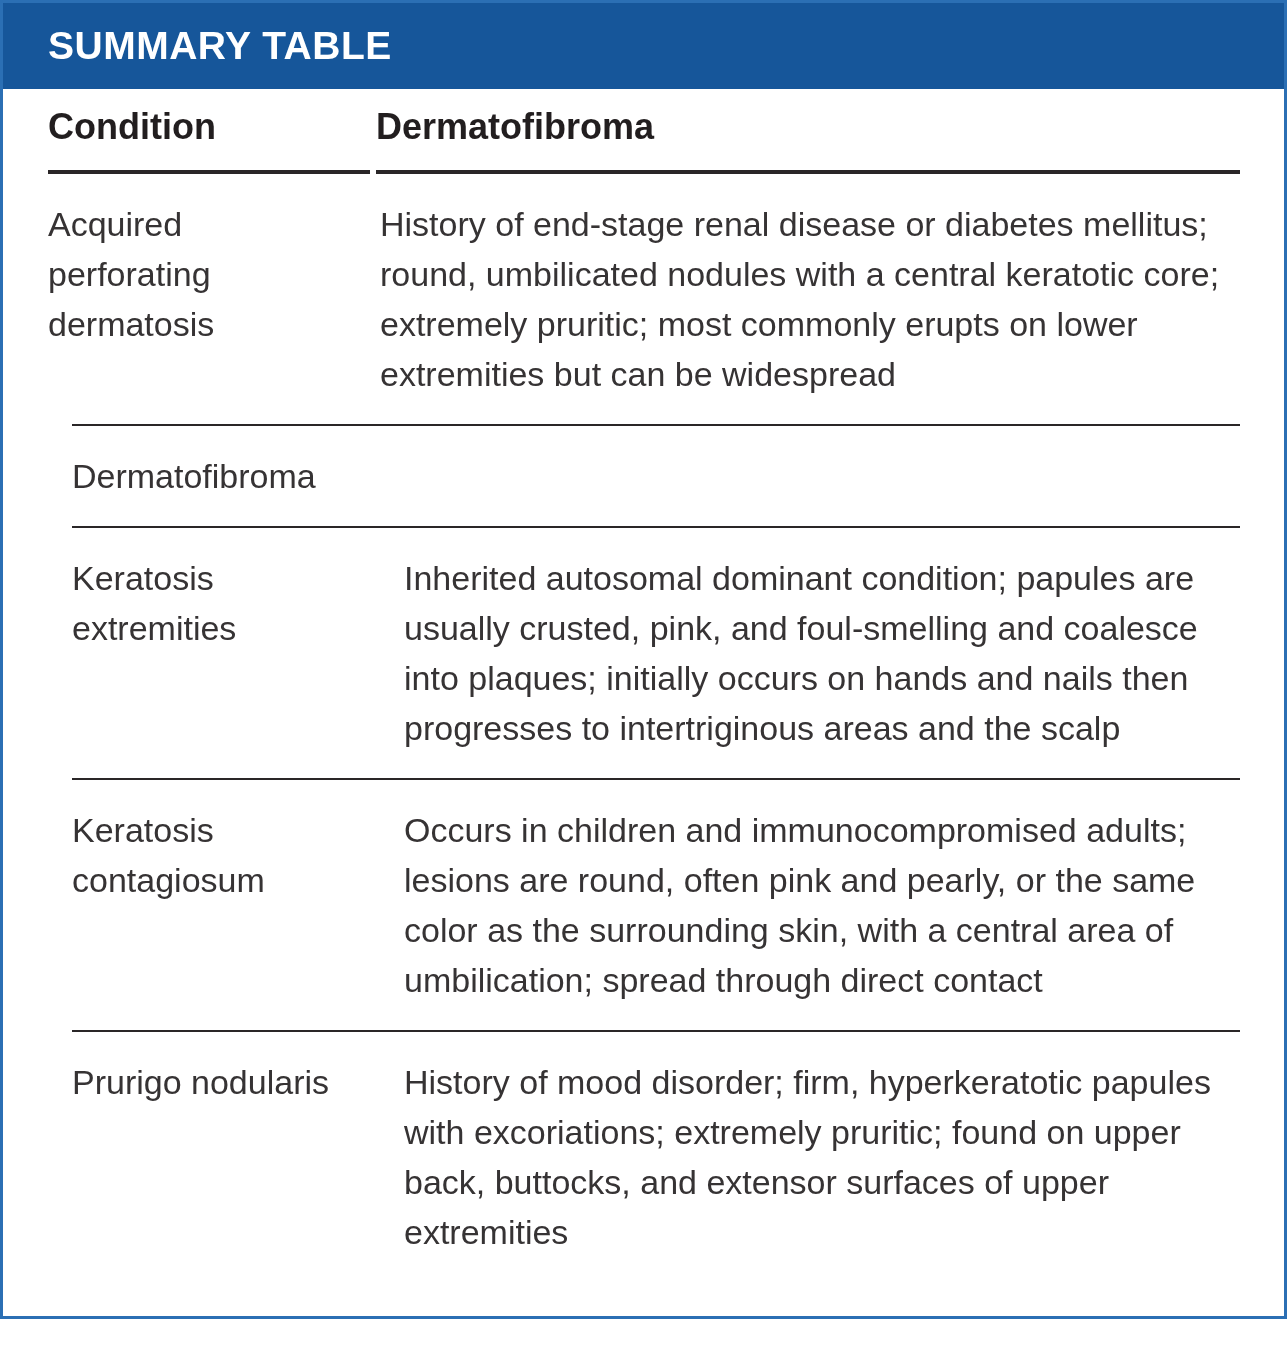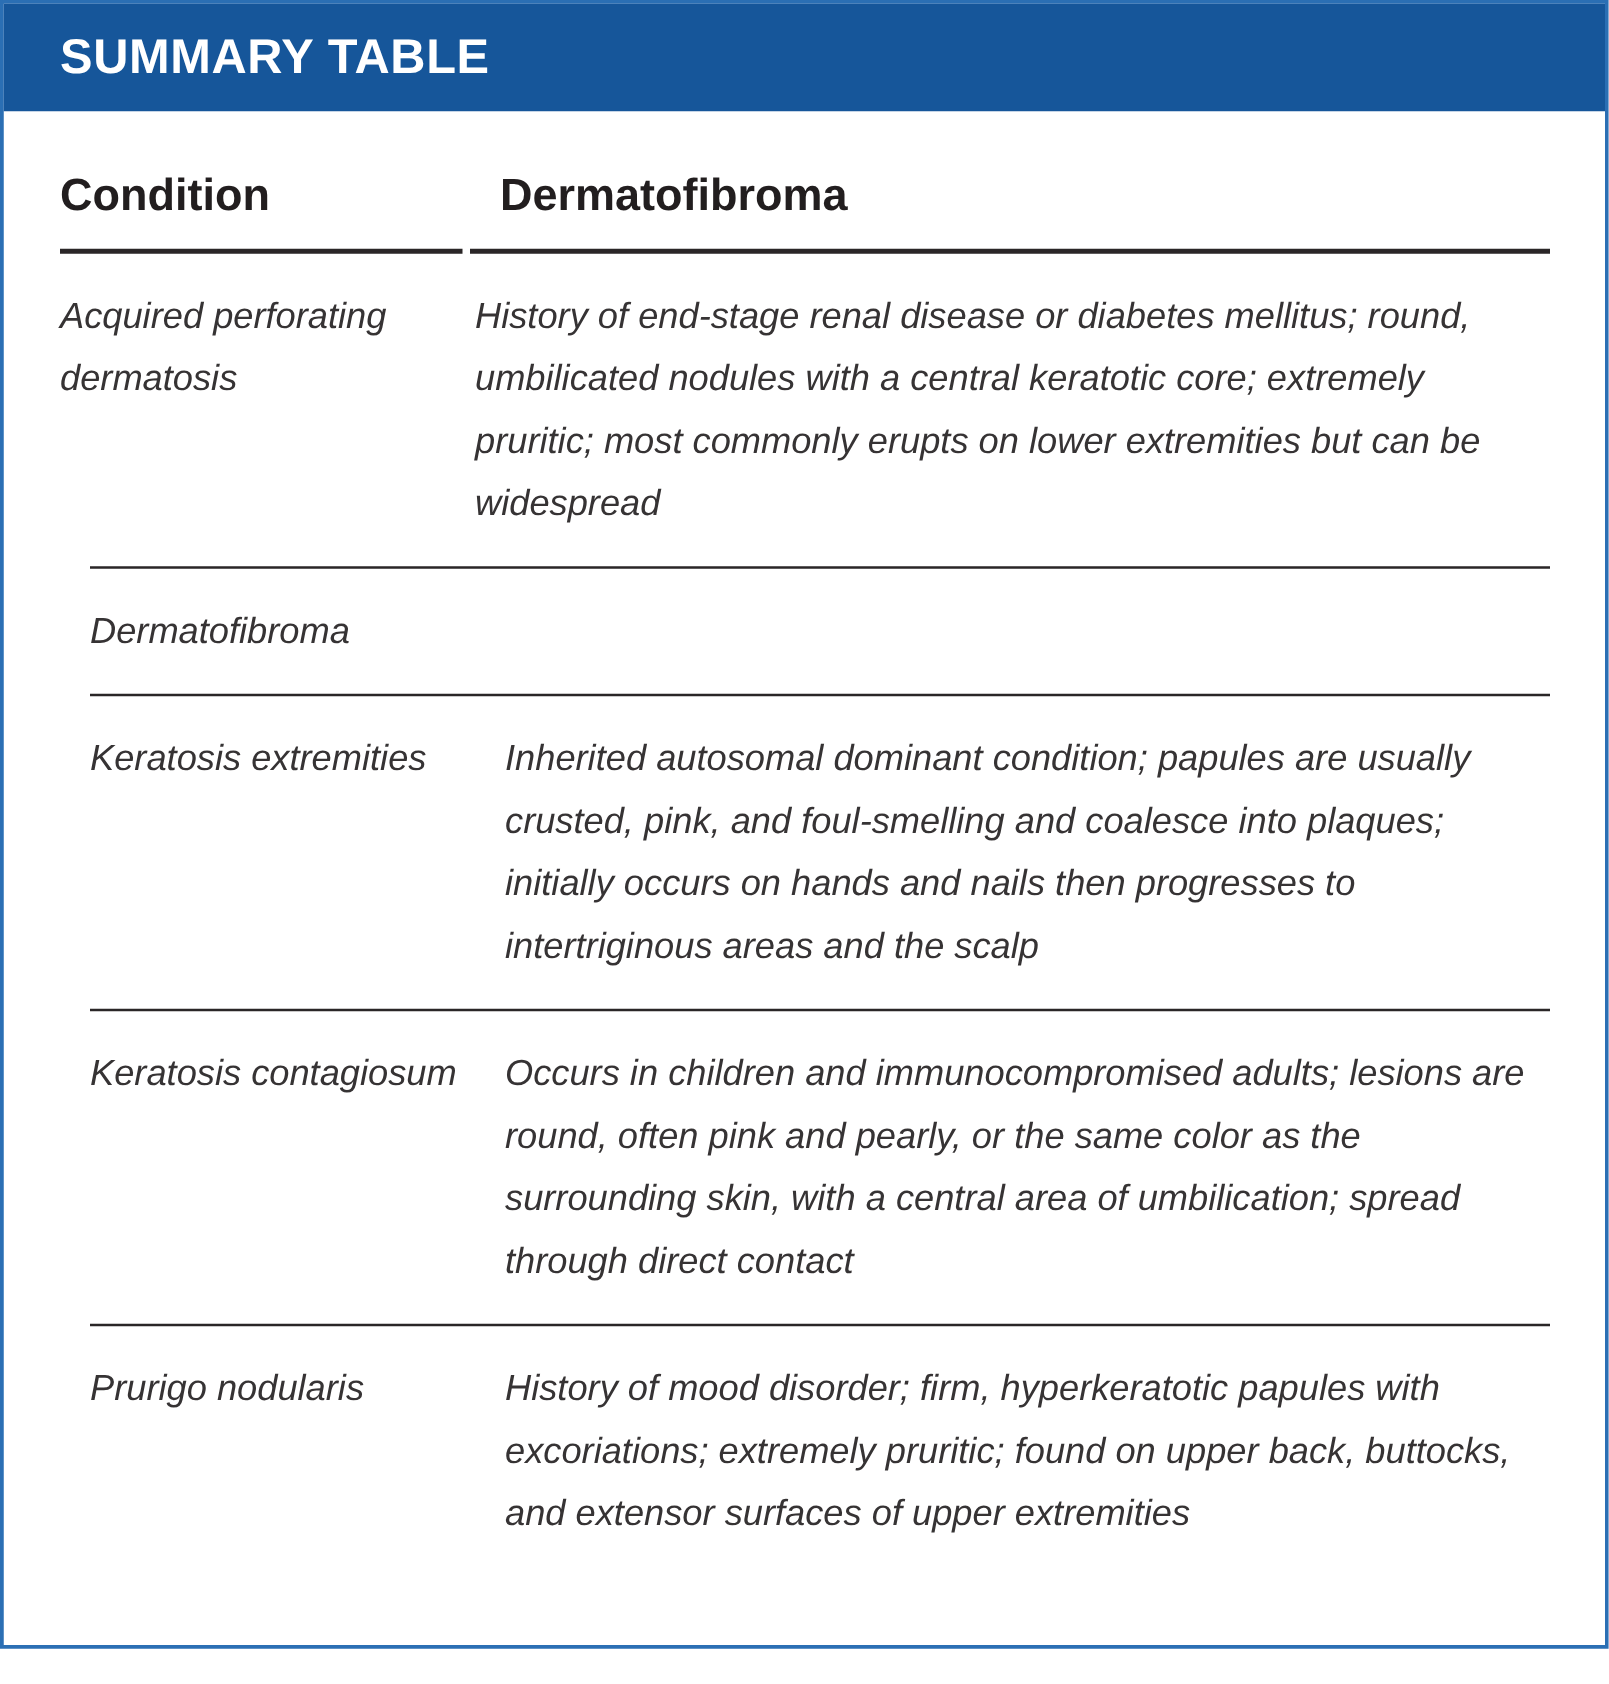--- a/index.html
+++ b/index.html
@@ -32,22 +32,22 @@
     font-weight: 700;
     letter-spacing: 0.5px;
   }
   .content {
     padding: 0 44px 0 45px;
     flex: 1;
   }
   .thead {
     display: grid;
     grid-template-columns: 296px 1fr;
-    column-gap: 56px;
-    padding: 46px 0 22px 0;
+    column-gap: 32px;
+    padding: 17px 0 22px 0;
   }
   .th {
     font-size: 36px;
     font-weight: 700;
     color: var(--heading-text, #221E1F);
   }
   .headrule {
     display: flex;
     gap: 6px;
     height: 4px;
@@ -64,25 +64,24 @@
     display: grid;
     grid-template-columns: 296px 1fr;
     column-gap: 36px;
     padding: 25px 0;
   }
   .trow + .trow {
     border-top: 2px solid var(--rule-dark, #2A2627);
     margin-left: 24px;
   }
   .cell {
-    font-size: 29px;
+    font-size: 34px;
     line-height: 50px;
     color: var(--body-text, #363334);
     font-weight: 400;
-    font-style: italic;
   }
 </style>
 </head>
 <body>
 
 <div class="sheet">
 
   <div class="titlebar">
     <span class="title">SUMMARY TABLE</span>
   </div>

